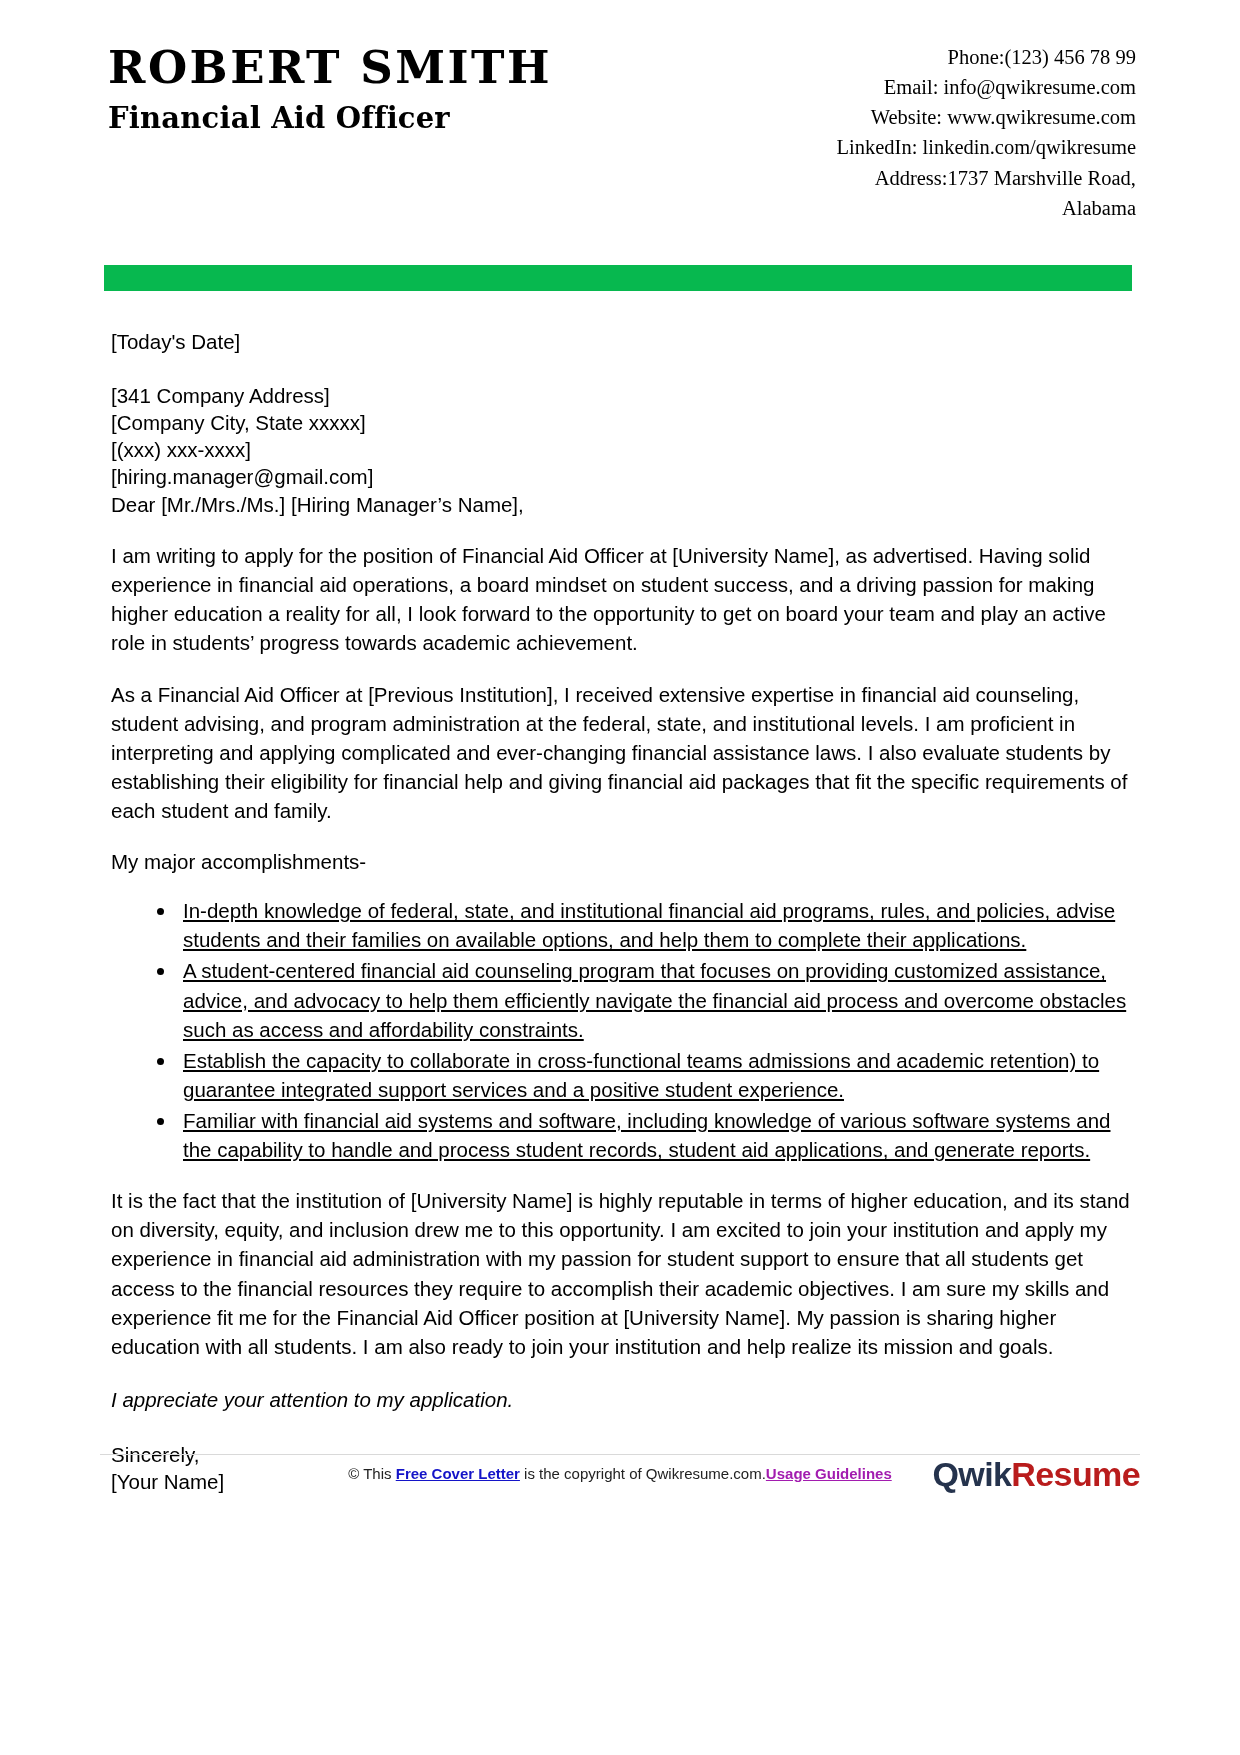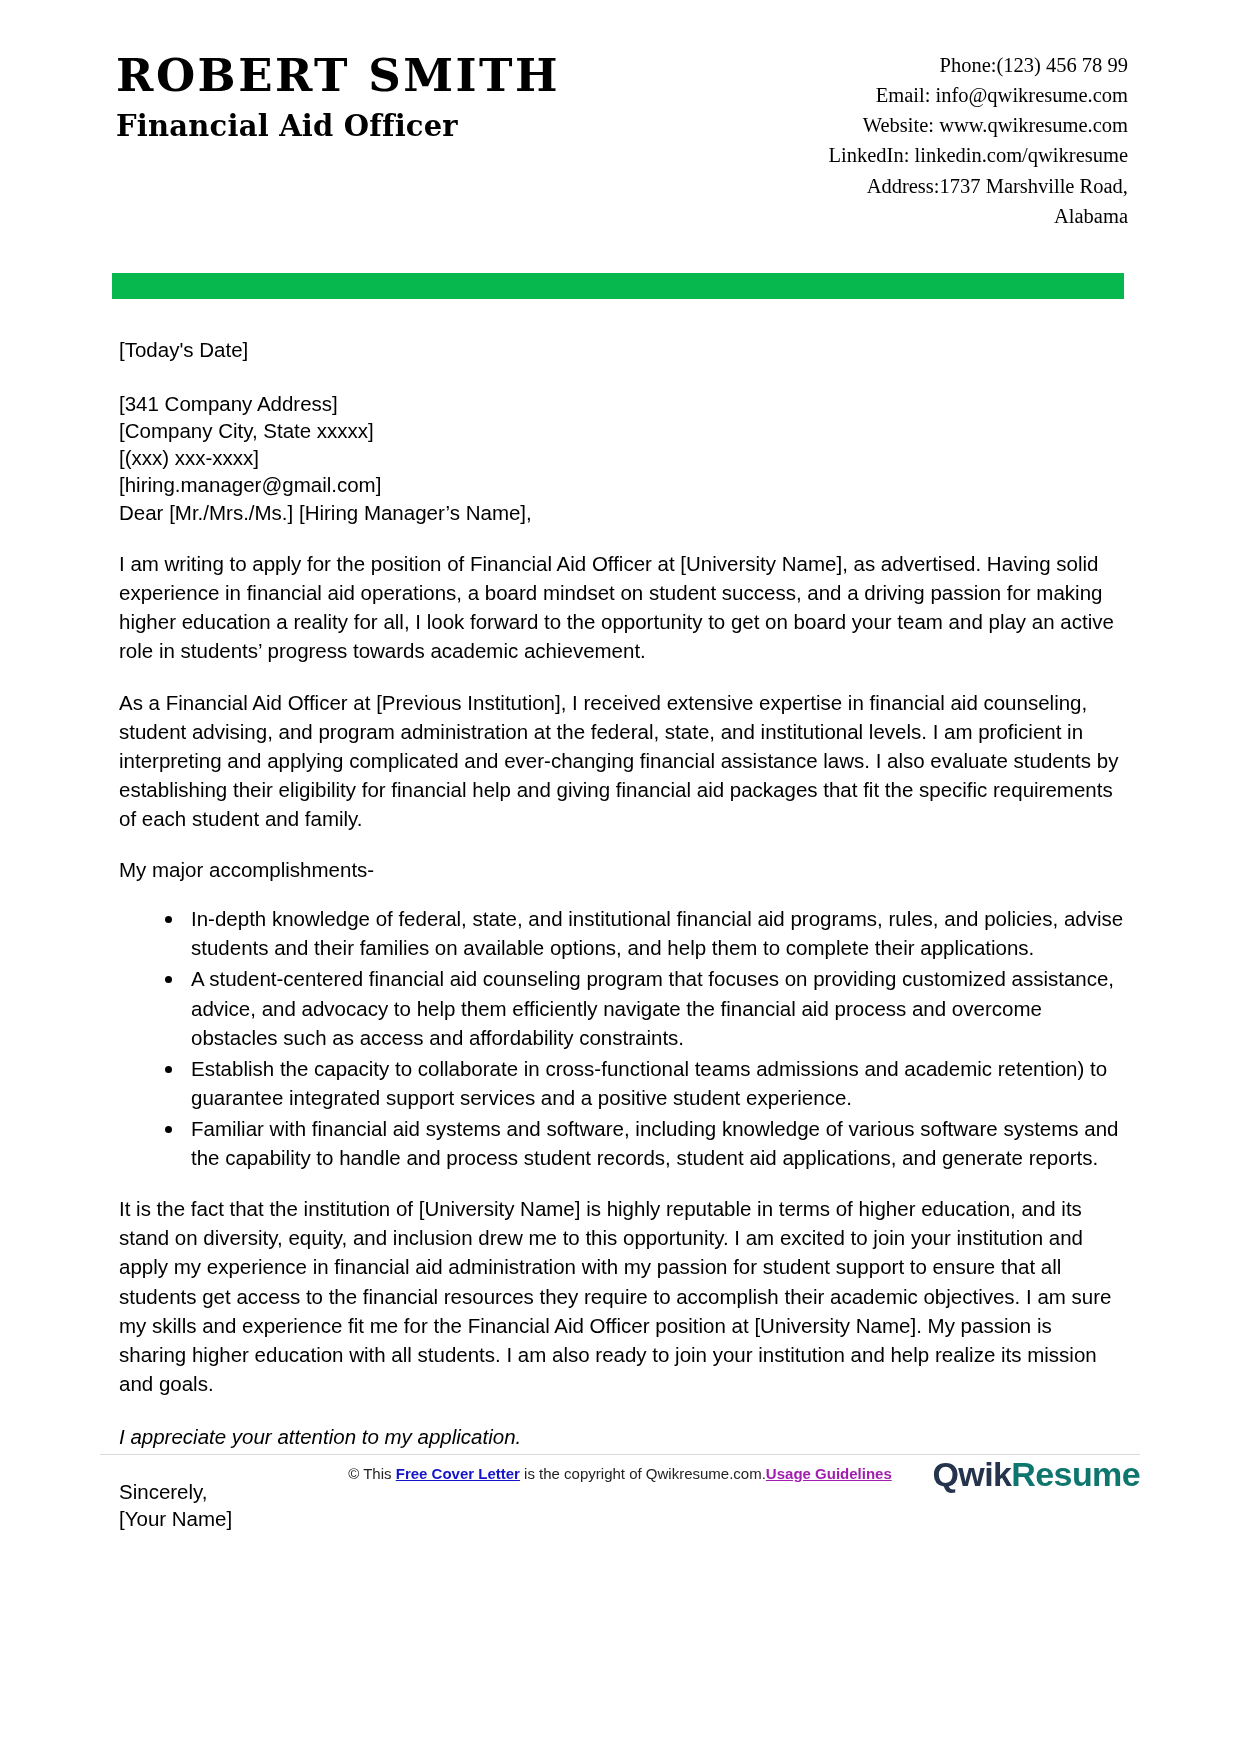--- a/index.html
+++ b/index.html
@@ -13,21 +13,21 @@
     font-family: "Liberation Sans", sans-serif;
     color: #000000;
     position: relative;
     overflow: hidden;
   }
   .page {
     width: 1240px;
     height: 1504px;
     position: relative;
     box-sizing: border-box;
-    padding: 16px;
+    padding: 8px;
   }
 
   
   .header {
     display: flex;
     align-items: flex-start;
     justify-content: space-between;
     padding: 28px 96px 0 100px;
     box-sizing: border-box;
   }
@@ -93,20 +93,21 @@
   }
   .salutation {
   }
   .para {
     margin-top: 22px;
   }
   ul.accomplishments {
     margin: 20px 0 0 0;
     padding-left: 72px;
     list-style: none;
+    text-decoration: underline;
   }
   ul.accomplishments li {
     position: relative;
     margin-bottom: 2px;
     padding-left: 0;
     line-height: 1.42;
   }
   ul.accomplishments li::before {
     content: "";
     position: absolute;
@@ -228,17 +229,17 @@
       <div>Sincerely,</div>
       <div>[Your Name]</div>
     </div>
 
   </div>
 
   <div class="footer">
     <div class="footer-rule"></div>
     <div class="footer-inner">
       <div class="footer-note"><span class="copy-glyph">©</span><span> This </span><span class="footer-link" style="color: rgb(20, 20, 200);">Free Cover Letter</span><span> is the copyright of Qwikresume.com.</span><span class="footer-link" style="color: #a21caf;">Usage Guidelines</span></div>
-      <div class="logo"><span class="qwik" style="color: rgb(37, 51, 77);">Qwik</span><span class="resume" style="color: #0f766e;">Resume</span></div>
+      <div class="logo"><span class="qwik" style="color: rgb(37, 51, 77);">Qwik</span><span class="resume" style="color: #b91c1c;">Resume</span></div>
     </div>
   </div>
 
 </div>
 
 </body></html>

